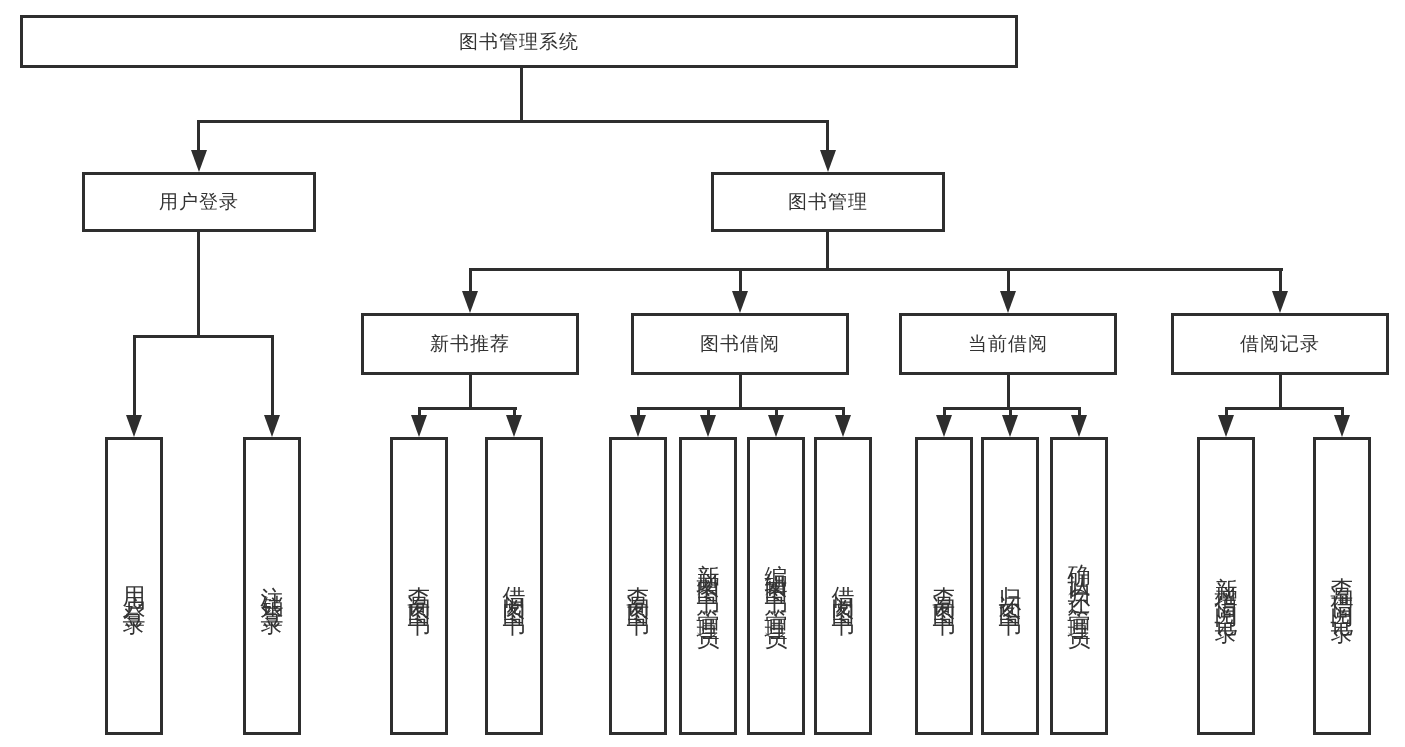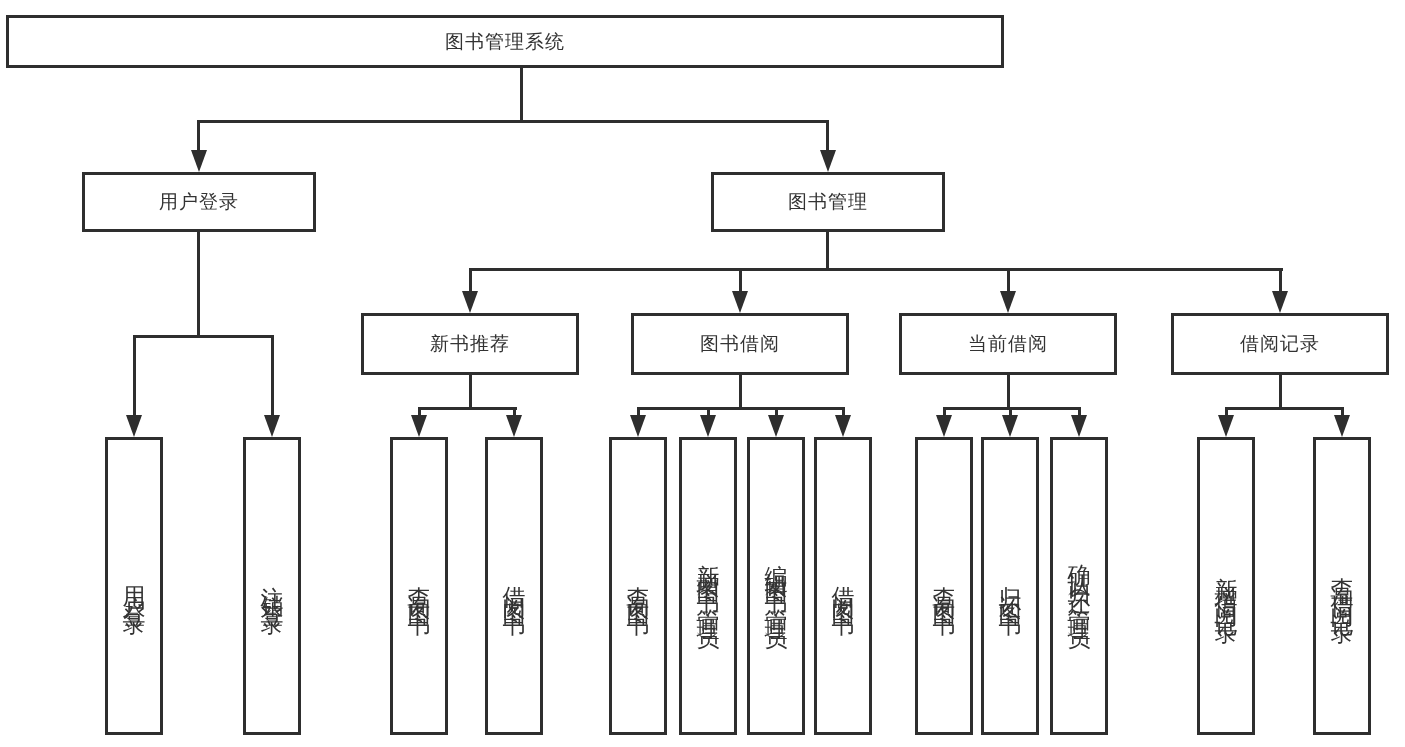--- a/index.html
+++ b/index.html
@@ -27,21 +27,21 @@
   .watermark{
     position:absolute;left:1180px;top:716px;z-index:6;
     font-size:19px;color:rgba(171,179,188,0.85);letter-spacing:1px;white-space:nowrap;
   }
 </style>
 </head>
 <body>
 
 <div id="stage">
 
-  <div class="box hbox" style="left:6px;top:15px;width:998px;height:53px;">
+  <div class="box hbox" style="left:20px;top:15px;width:998px;height:53px;">
     <span>图书管理系统</span>
   </div>
 
   <div class="box hbox" style="left:82px;top:172px;width:234px;height:60px;">
     <span>用户登录</span>
   </div>
 
   <div class="box hbox" style="left:361px;top:313px;width:218px;height:62px;">
     <span>新书推荐</span>
   </div>

